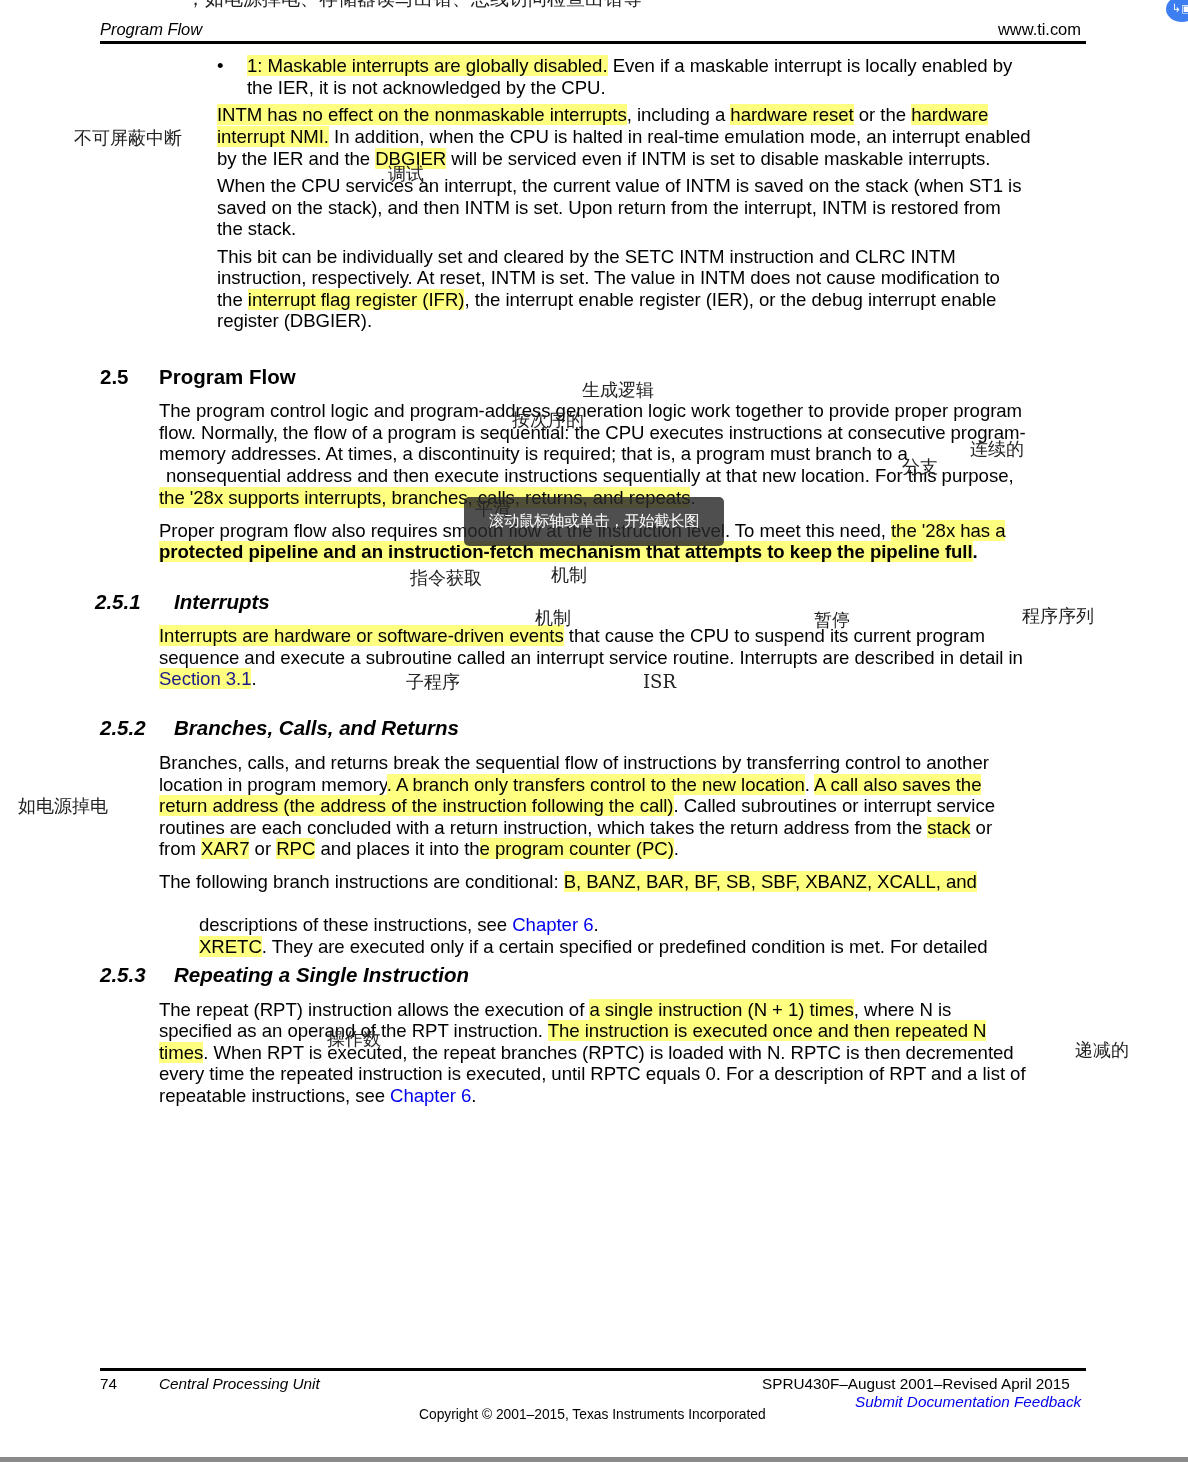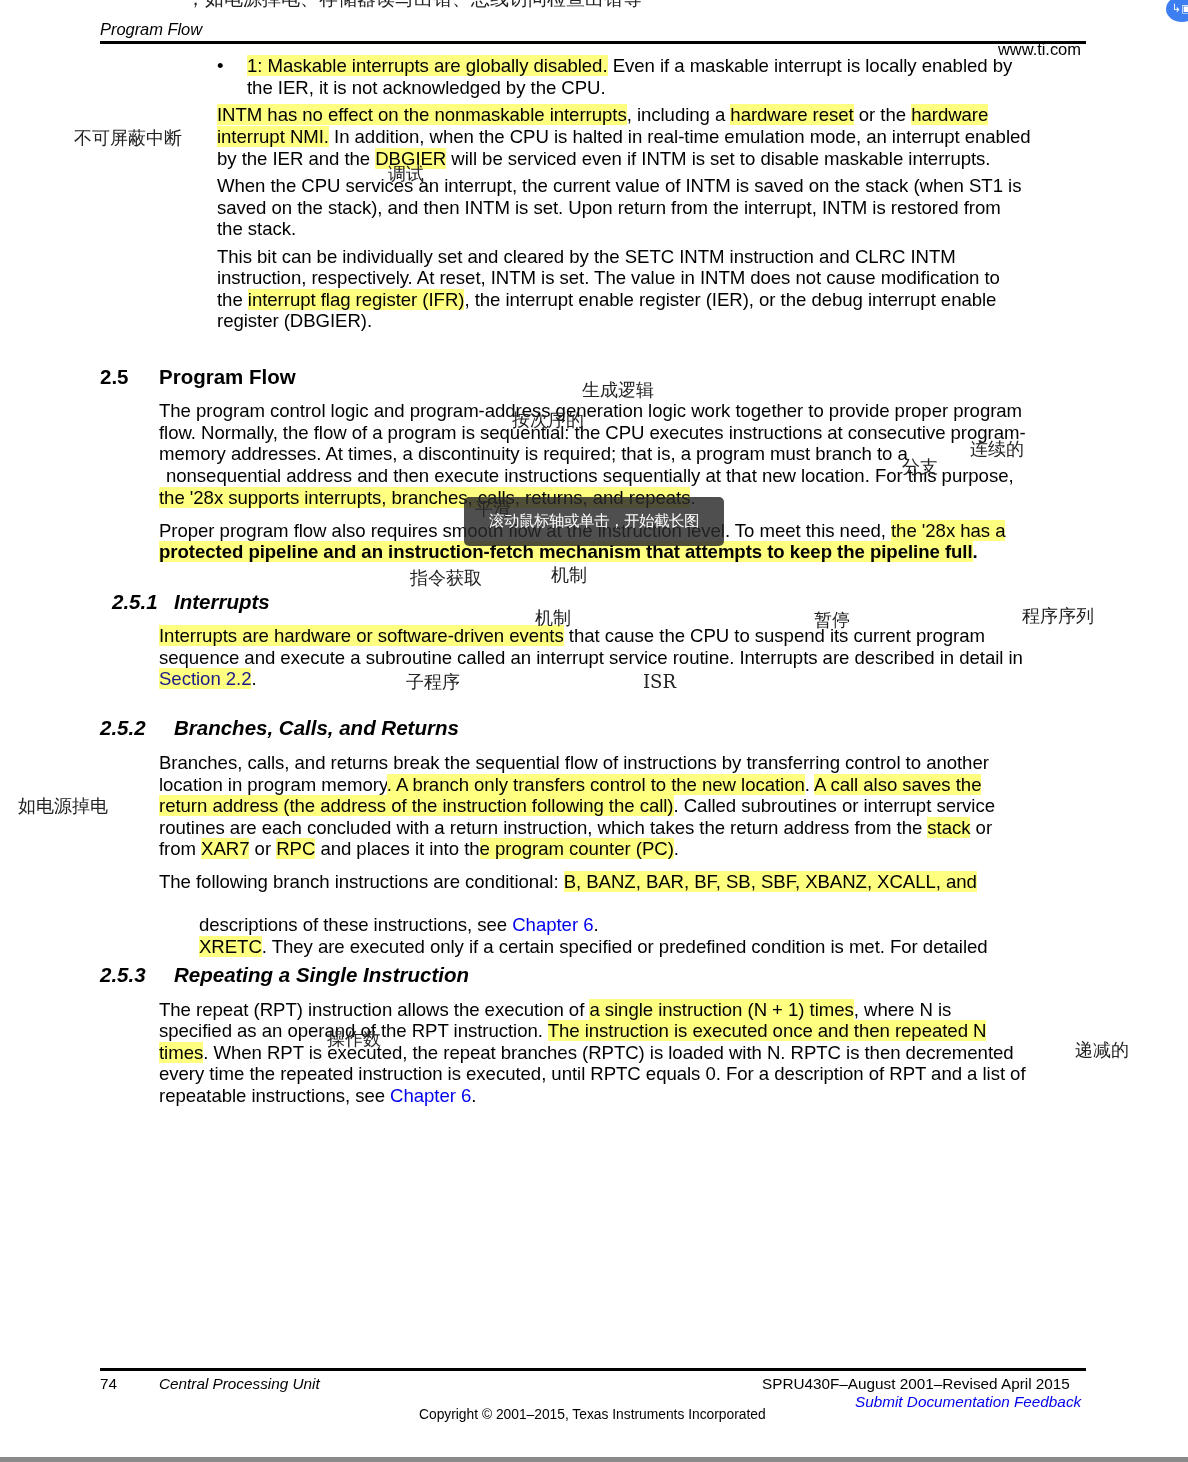--- a/index.html
+++ b/index.html
@@ -29,21 +29,21 @@
 </head>
 <body>
 
 <div class="topcut">，如电源掉电、存储器读写出错、总线访问检查出错等</div>
 
 <div class="bluebadge">
   <span>↳▣</span>
 </div>
 
 <div class="t header-title" style="left:100px; top:19px;">Program Flow</div>
-<div class="t header-url" style="left:998px; top:19px;margin-top:20px;">www.ti.com</div>
+<div class="t header-url" style="left:998px; top:19px;">www.ti.com</div>
 <div class="rule" style="left:100px; top:41px; width:986px; height:3px;"></div>
 
 <div class="t" style="left:217px; top:55px;">•</div>
 <div class="t" style="left:247px; top:55px;"><span class="hl">1: Maskable interrupts are globally disabled.</span><span> Even if a maskable interrupt is locally enabled by</span></div>
 <div class="t" style="left:247px; top:77px;">the IER, it is not acknowledged by the CPU.</div>
 
 <div class="t" style="left:217px; top:104px;"><span class="hl">INTM has no effect on the nonmaskable interrupts</span><span>, including a </span><span class="hl">hardware reset</span><span> or the </span><span class="hl">hardware</span></div>
 <div class="t" style="left:217px; top:126px;"><span class="hl">interrupt NMI.</span><span> In addition, when the CPU is halted in real-time emulation mode, an interrupt enabled</span></div>
 <div class="t" style="left:217px; top:148px;"><span>by the IER and the </span><span class="hl">DBGIER</span><span> will be serviced even if INTM is set to disable maskable interrupts.</span></div>
 
@@ -61,25 +61,25 @@
 
 <div class="t" style="left:159px; top:400px;">The program control logic and program-address generation logic work together to provide proper program</div>
 <div class="t" style="left:159px; top:422px;">flow. Normally, the flow of a program is sequential: the CPU executes instructions at consecutive program-</div>
 <div class="t" style="left:159px; top:443px;">memory addresses. At times, a discontinuity is required; that is, a program must branch to a</div>
 <div class="t" style="left:166px; top:465px;">nonsequential address and then execute instructions sequentially at that new location. For this purpose,</div>
 <div class="t" style="left:159px; top:487px;"><span class="hl">the '28x supports interrupts, branches, calls, returns, and repeats</span><span>.</span></div>
 
 <div class="t" style="left:159px; top:520px;"><span>Proper program flow also requires smooth flow at the instruction level. To meet this need, </span><span class="hl">the '28x has a</span></div>
 <div class="t" style="left:159px; top:541px;font-weight:bold;"><span class="hl">protected pipeline and an instruction-fetch mechanism that attempts to keep the pipeline full</span><span>.</span></div>
 
-<div class="h3" style="left:112px; top:590px;">2.5.1</div>
+<div class="h3" style="left:95px; top:590px;">2.5.1</div>
 <div class="h3" style="left:174px; top:590px;">Interrupts</div>
 <div class="t" style="left:159px; top:625px;"><span class="hl">Interrupts are hardware or software-driven events</span><span> that cause the CPU to suspend its current program</span></div>
 <div class="t" style="left:159px; top:647px;">sequence and execute a subroutine called an interrupt service routine. Interrupts are described in detail in</div>
-<div class="t" style="left:159px; top:668px;"><span class="hl navy">Section 2.2</span><span>.</span></div>
+<div class="t" style="left:159px; top:668px;"><span class="hl navy">Section 3.1</span><span>.</span></div>
 
 <div class="h3" style="left:100px; top:716px;">2.5.2</div>
 <div class="h3" style="left:174px; top:716px;">Branches, Calls, and Returns</div>
 <div class="t" style="left:159px; top:752px;">Branches, calls, and returns break the sequential flow of instructions by transferring control to another</div>
 <div class="t" style="left:159px; top:774px;"><span>location in program memory</span><span class="hl">. A branch only transfers control to the new location</span><span>. </span><span class="hl">A call also saves the</span></div>
 <div class="t" style="left:159px; top:795px;"><span class="hl">return address (the address of the instruction following the call)</span><span>. Called subroutines or interrupt service</span></div>
 <div class="t" style="left:159px; top:817px;"><span>routines are each concluded with a return instruction, which takes the return address from the </span><span class="hl">stack</span><span> or</span></div>
 <div class="t" style="left:159px; top:838px;"><span>from </span><span class="hl">XAR7</span><span> or </span><span class="hl">RPC</span><span> and places it into th</span><span class="hl">e program counter (PC)</span><span>.</span></div>
 
 <div class="t" style="left:159px; top:871px;"><span>The following branch instructions are conditional: </span><span class="hl">B, BANZ, BAR, BF, SB, SBF, XBANZ, XCALL, and</span></div>

